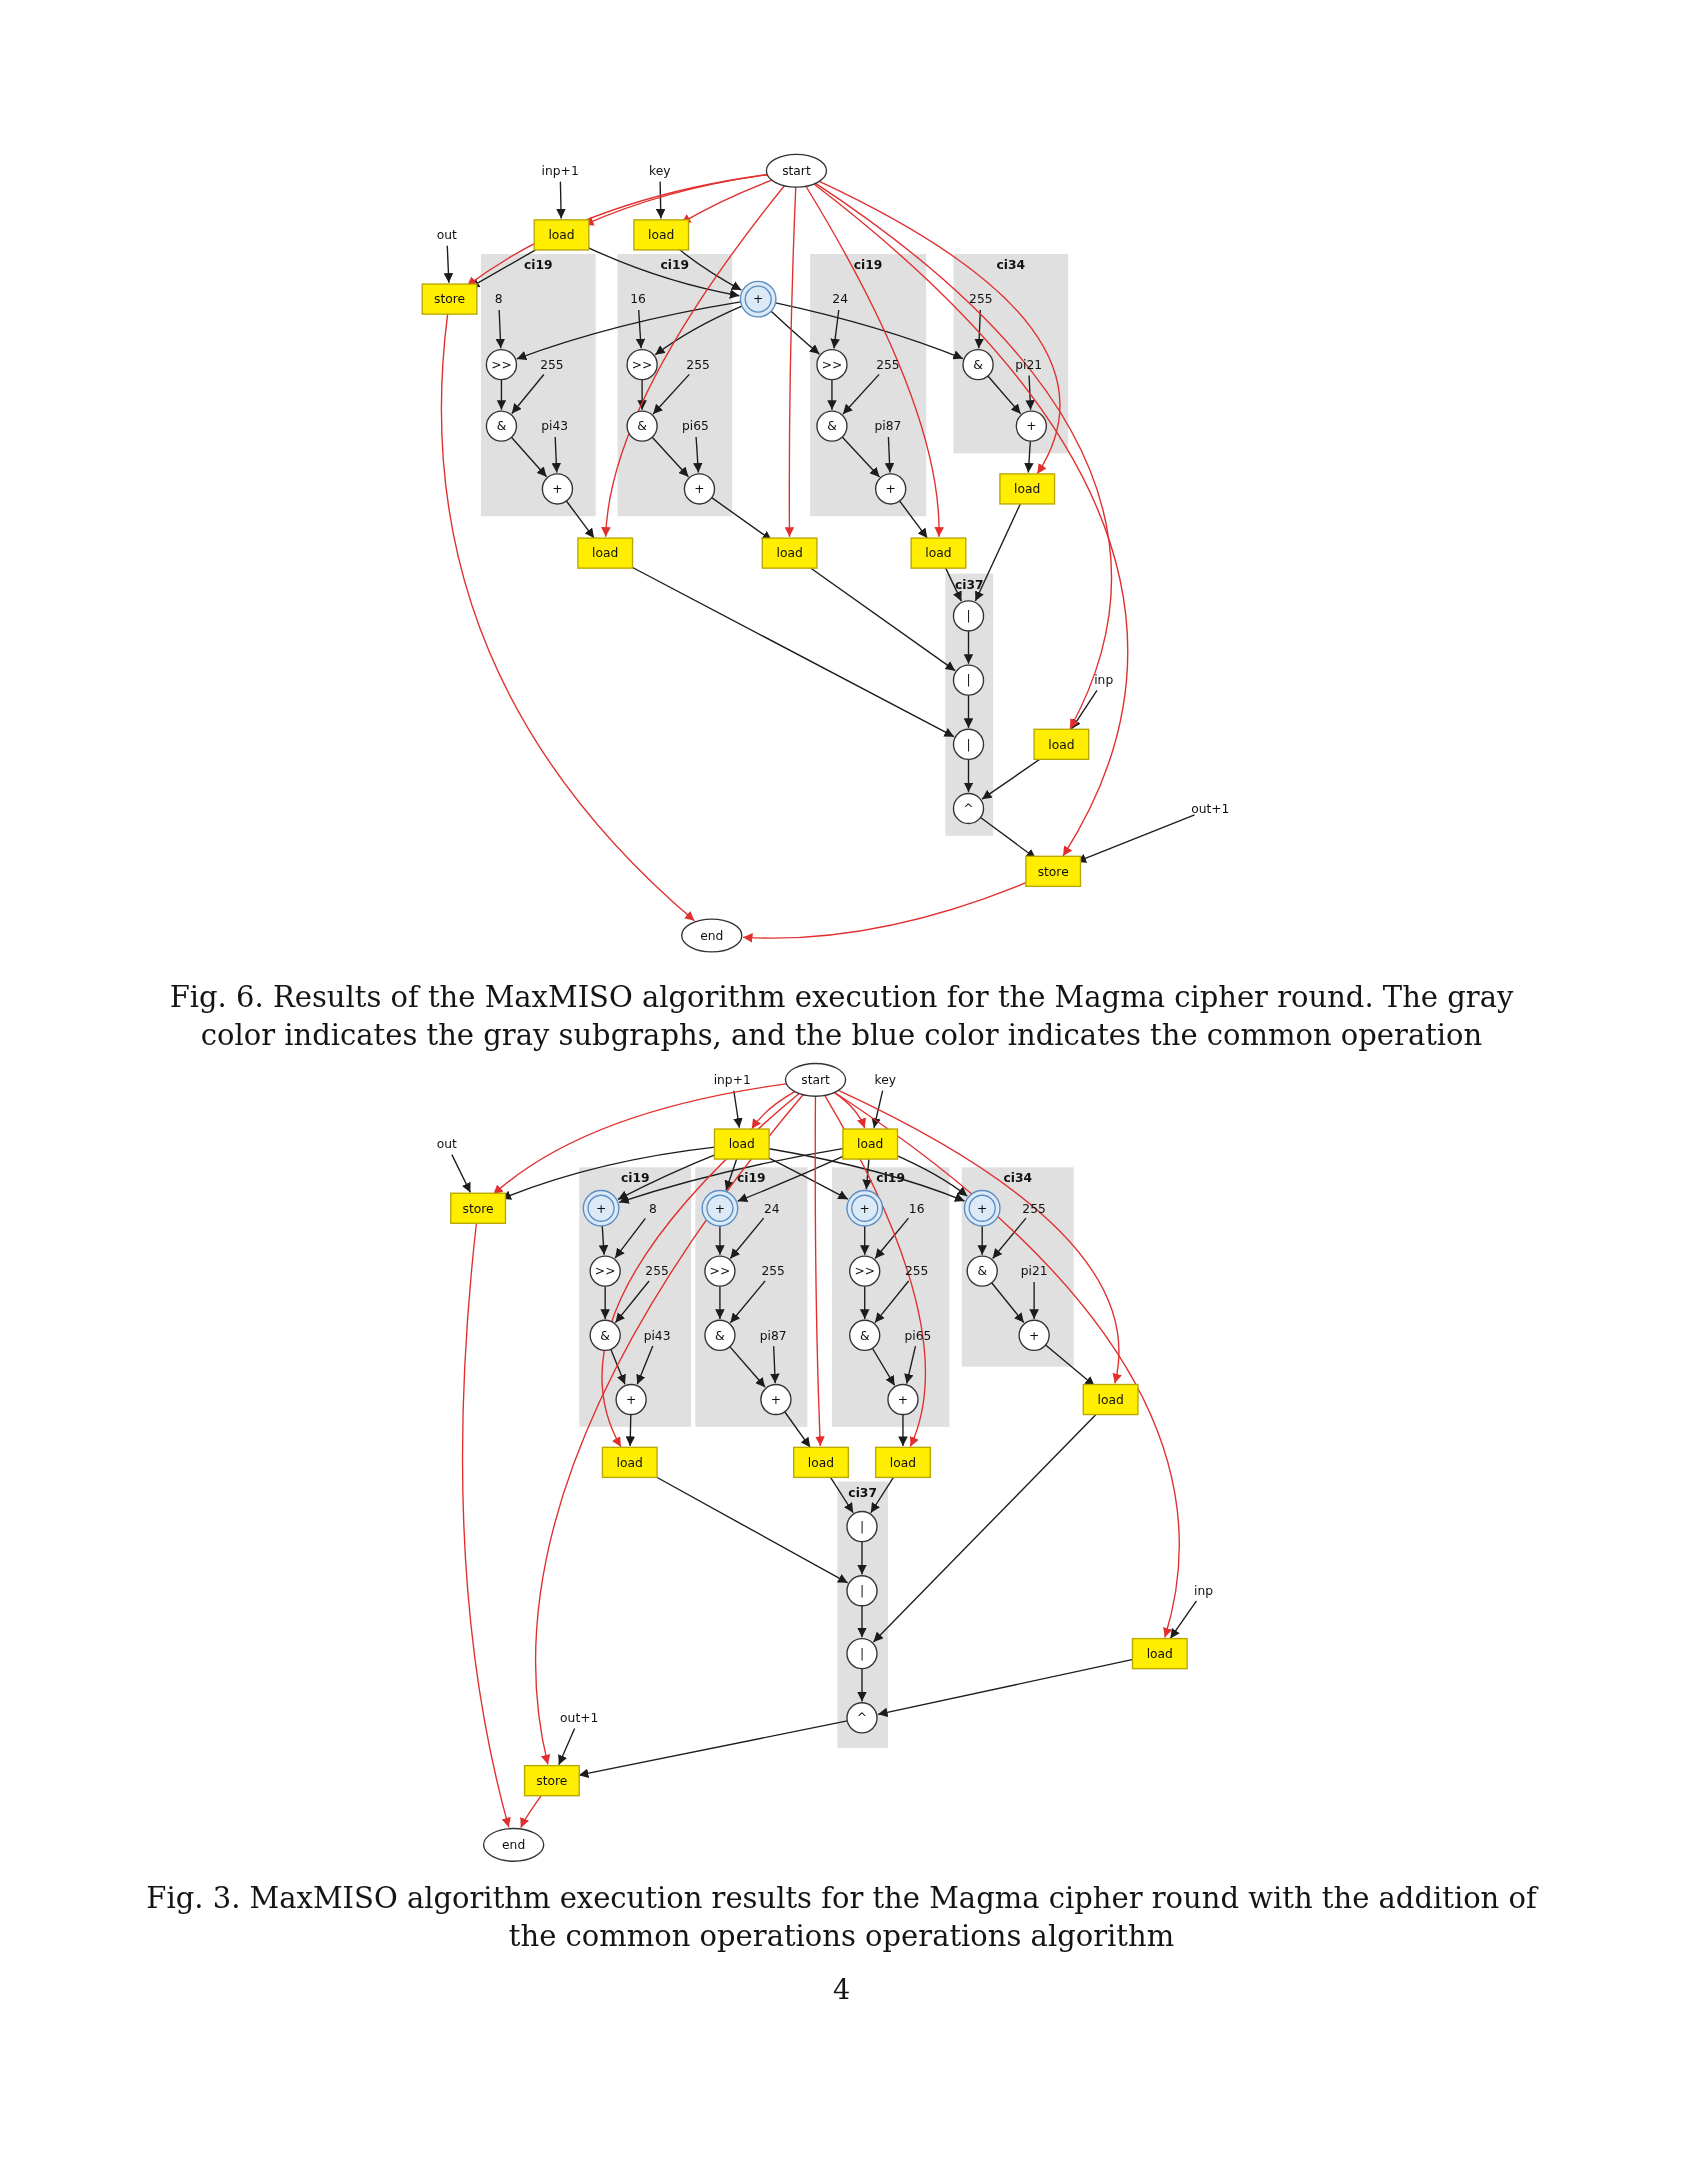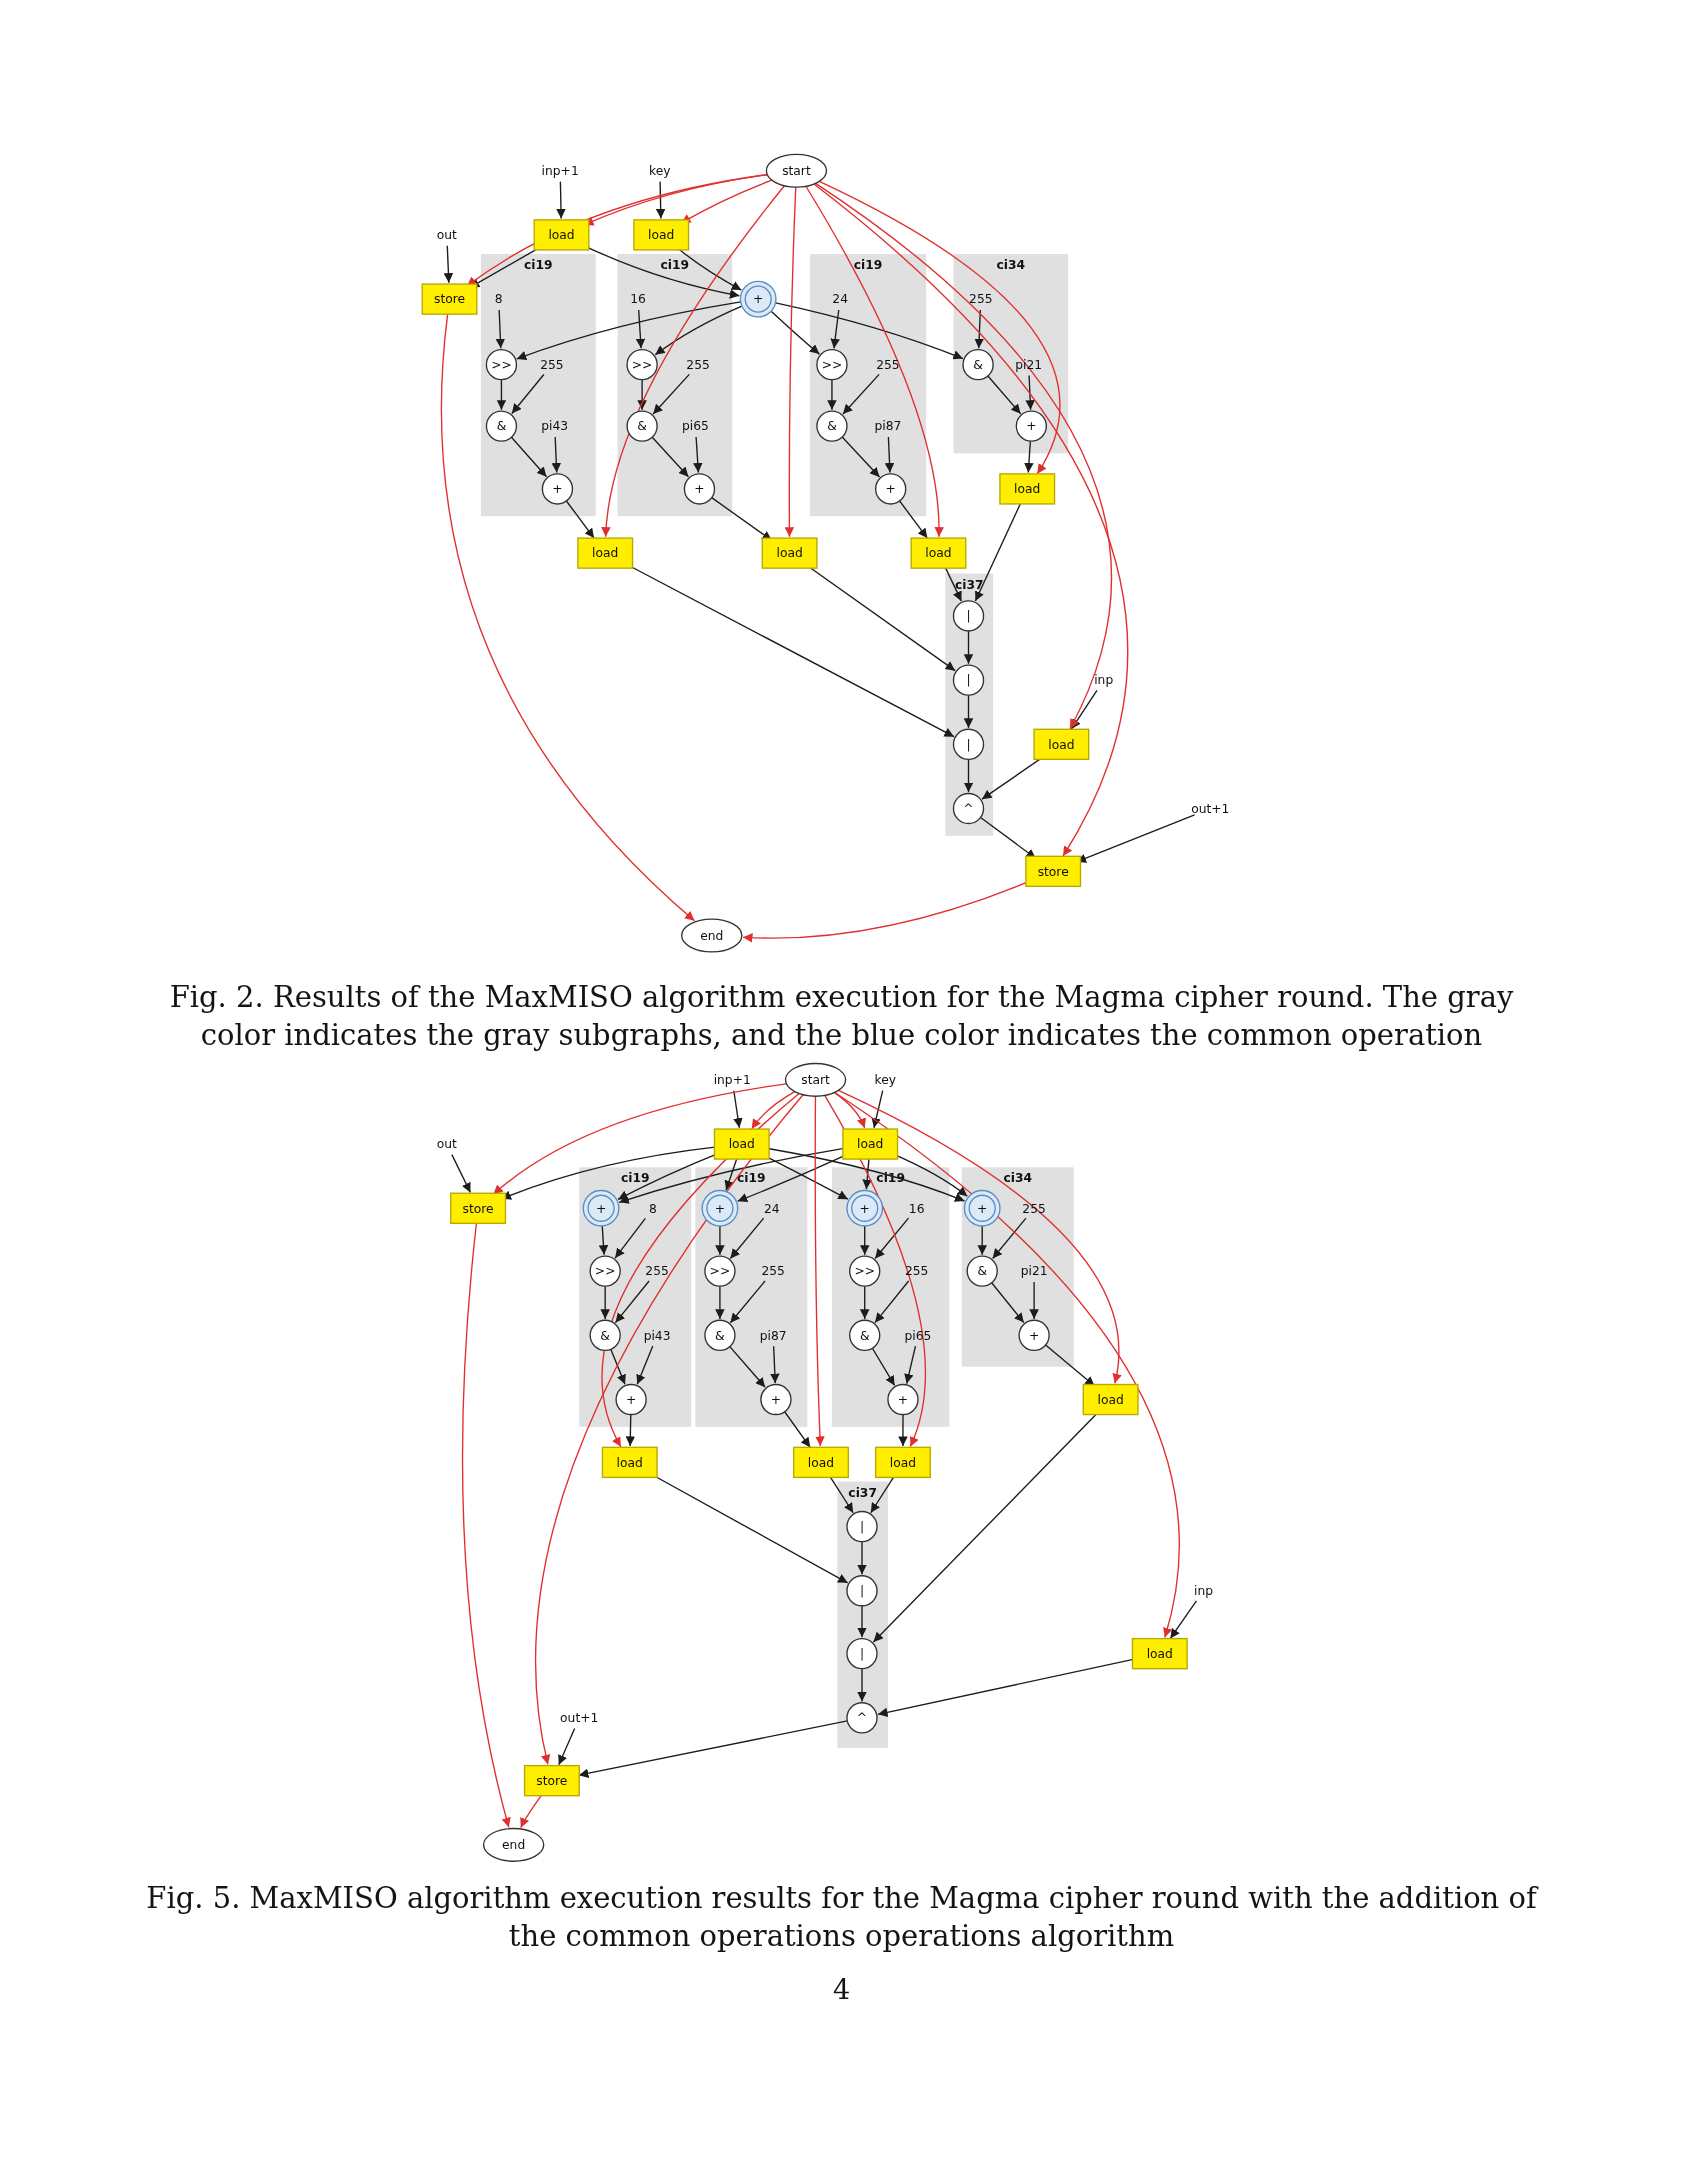--- a/index.html
+++ b/index.html
@@ -252,21 +252,21 @@
       </g>
       <g>
         <text x="808" y="501.2" text-anchor="middle" font-size="9" fill="#111111">inp</text>
       </g>
       <g>
         <text x="886" y="595.2" text-anchor="middle" font-size="9" fill="#111111">out+1</text>
       </g>
     </svg>
 
   <div id="caption1" class="caption">
-    <div>Fig. 2. Results of the MaxMISO algorithm execution for the Magma cipher round. The gray</div>
+    <div>Fig. 6. Results of the MaxMISO algorithm execution for the Magma cipher round. The gray</div>
     <div>color indicates the gray subgraphs, and the blue color indicates the common operation</div>
   </div>
 
   <svg id="fig2-svg" class="fig" viewBox="0 770 1232 600" xmlns="http://www.w3.org/2000/svg">
       <defs>
         <marker id="f2-ar-b" viewBox="0 0 10 10" refX="10" refY="5" markerWidth="7" markerHeight="7" orient="auto" markerUnits="userSpaceOnUse">
           <path d="M0,0 L10,5 L0,10 Z" fill="#1c1c1c"></path>
         </marker>
         <marker id="f2-ar-r" viewBox="0 0 10 10" refX="10" refY="5" markerWidth="7" markerHeight="7" orient="auto" markerUnits="userSpaceOnUse">
           <path d="M0,0 L10,5 L0,10 Z" fill="#e12f2f"></path>
@@ -520,19 +520,19 @@
       </g>
       <g>
         <text x="881" y="1168.2" text-anchor="middle" font-size="9" fill="#111111">inp</text>
       </g>
       <g>
         <text x="424" y="1261.2" text-anchor="middle" font-size="9" fill="#111111">out+1</text>
       </g>
     </svg>
 
   <div id="caption2" class="caption">
-    <div>Fig. 5. MaxMISO algorithm execution results for the Magma cipher round with the addition of</div>
+    <div>Fig. 3. MaxMISO algorithm execution results for the Magma cipher round with the addition of</div>
     <div>the common operations operations algorithm</div>
   </div>
 
   <div id="page-number">4</div>
 </div>
 
 
 </body></html>

